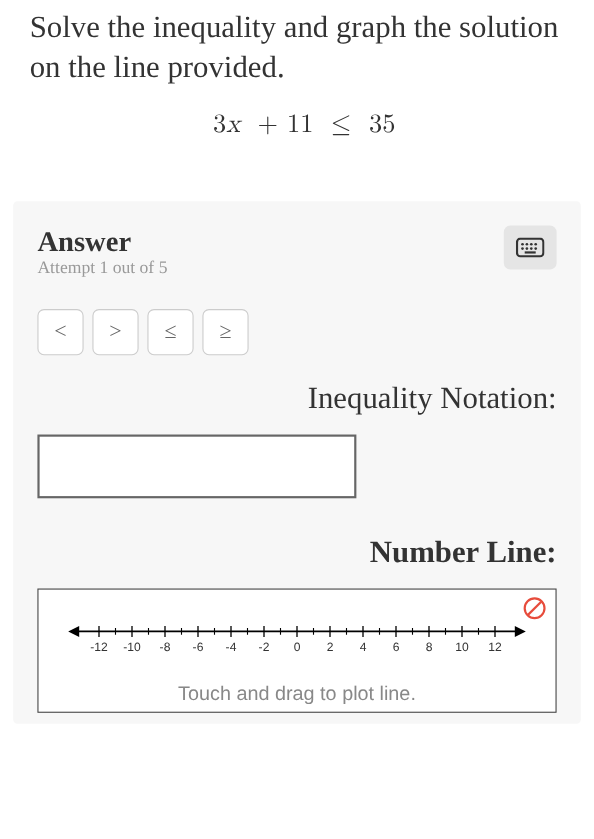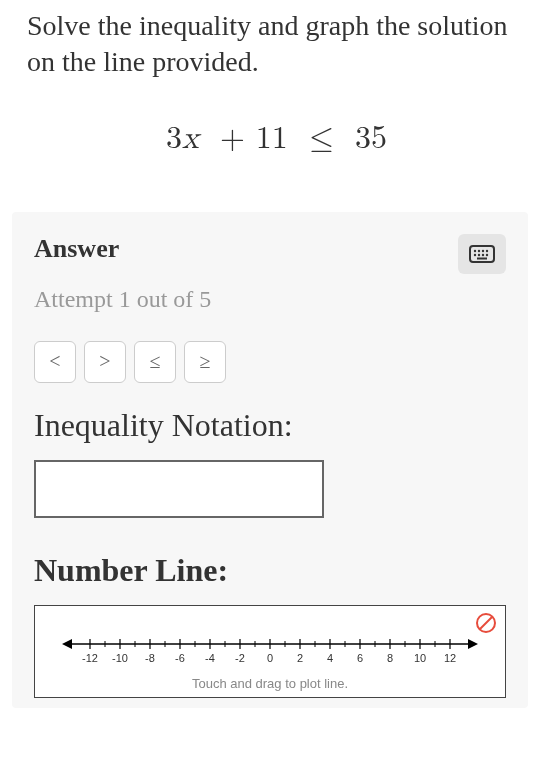--- a/index.html
+++ b/index.html
@@ -19,22 +19,22 @@
       padding: 8px 14px 30px 27px;
     }
     .question-text {
       font-size: 28px;
       line-height: 1.3;
       color: #333;
       font-weight: 400;
     }
     .equation {
       text-align: center;
-      font-size: 32px;
-      margin-top: 38px;
+      font-size: 24px;
+      margin-top: 18px;
       font-family: 'Latin Modern Math', 'STIX Two Math', 'Cambria Math', Georgia, serif;
     }
     .equation .var {
       font-style: italic;
     }
     .answer-panel {
       background: #f7f7f7;
       margin: 25px 12px 0 12px;
       padding: 22px 22px 10px 22px;
       border-radius: 4px;
@@ -47,23 +47,23 @@
     .answer-header-left {
       display: flex;
       flex-direction: column;
     }
     .answer-title {
       font-size: 26px;
       font-weight: bold;
       color: #333;
     }
     .attempt-text {
-      font-size: 24px;
+      font-size: 16px;
       color: #999;
-      margin-top: 22px;
+      margin-top: 0;
     }
     .keypad-btn {
       width: 48px;
       height: 40px;
       background: #e5e5e5;
       border: none;
       border-radius: 6px;
       display: flex;
       align-items: center;
       justify-content: center;
@@ -84,24 +84,25 @@
       background: #fff;
       border: 1px solid #ccc;
       border-radius: 6px;
       font-size: 20px;
       font-family: Georgia, serif;
       color: #666;
       cursor: pointer;
       padding: 0 10px;
     }
     .section-label {
-      font-size: 32px;
+      font-size: 28px;
       color: #333;
       margin-top: 24px;
       margin-bottom: 16px;
+      text-align: right;
     }
     .notation-input {
       width: 290px;
       height: 58px;
       border: 2px solid #666;
       background: #fff;
       font-size: 20px;
       padding: 0 10px;
       font-family: Georgia, serif;
     }
@@ -120,23 +121,23 @@
       height: 22px;
       cursor: pointer;
     }
     .nl-svg {
       display: block;
       width: 100%;
       height: 50px;
     }
     .nl-caption {
       text-align: center;
-      font-size: 13px;
+      font-size: 18px;
       color: #888;
-      margin-top: 2px;
+      margin-top: 16px;
       font-family: Arial, sans-serif;
     }
   </style>
 </head>
 <body>
 
 <div class="question-area">
   <div class="question-text">Solve the inequality and graph the solution on the line provided.</div>
   <div class="equation">
     <span>3</span><span class="var">x</span>

